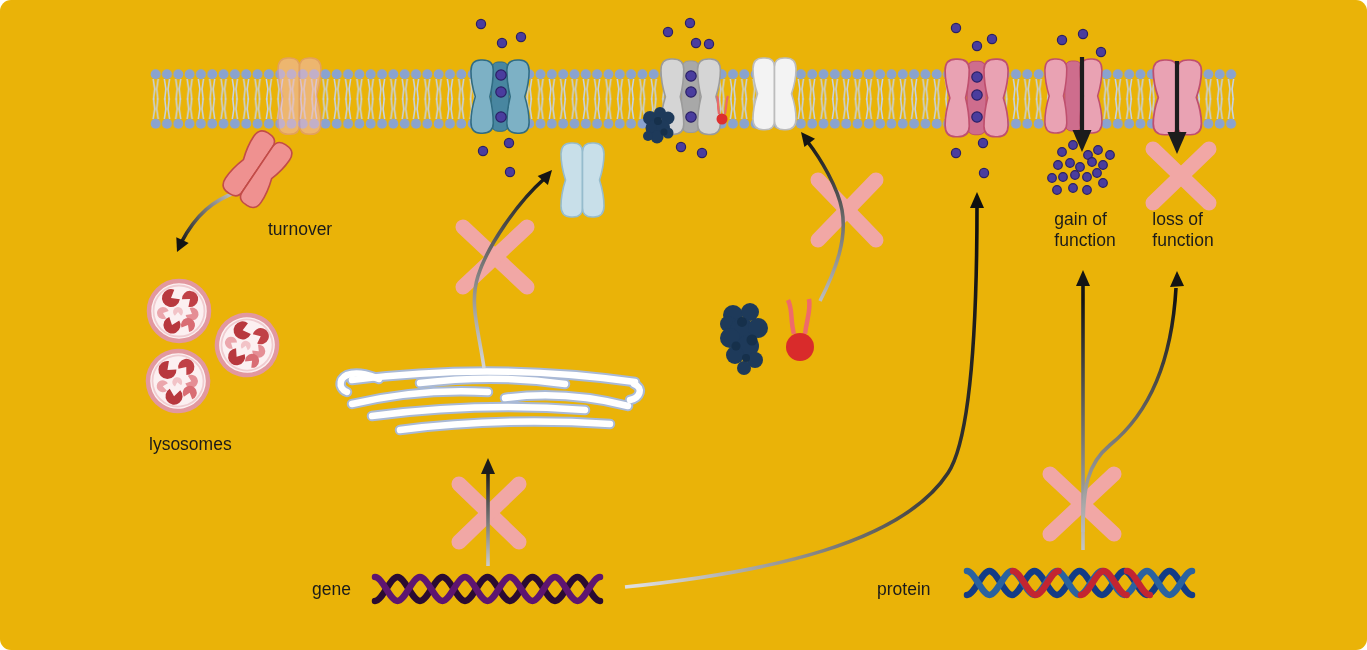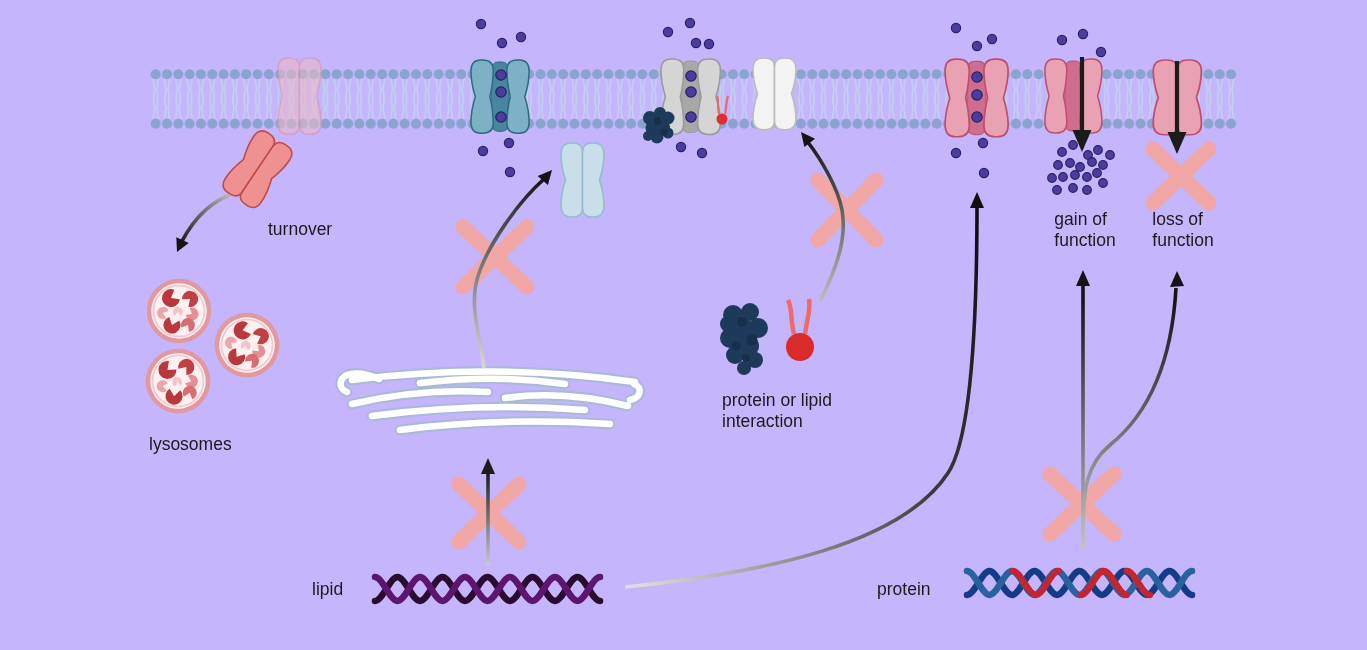--- a/index.html
+++ b/index.html
@@ -1,17 +1,17 @@
 <!DOCTYPE html>
 <html><head>
 <meta charset="utf-8">
 <style>
   html,body{margin:0;padding:0;background:#ffffff;}
-  #canvas{position:relative;width:1367px;height:650px;background:#c4b5fd;overflow:hidden;
-          font-family:"Liberation Sans",sans-serif;}
+  #canvas{position:relative;width:1367px;height:650px;background:#eab308;overflow:hidden;
+          font-family:"Liberation Sans",sans-serif;border-radius:11px;}
   svg{position:absolute;left:0;top:0;}
   .lbl{position:absolute;font-size:17.5px;line-height:21px;color:#1b1b1b;white-space:nowrap;}
   .ctr{transform:translateX(-50%);}
 </style>
 </head>
 <body>
 
 <div id="canvas">
 
 <svg width="1367" height="650" viewBox="0 0 1367 650">
@@ -312,28 +312,24 @@
       <path d="M1127 571 c7.6 0 15.2 24 22.8 24"></path>
     </g>
   </g>
 </svg>
 
 <div class="lbl" style="left:268px;top:219px">turnover</div>
 
 <div class="lbl" style="left:149px;top:434px">lysosomes</div>
 
 
-<div class="lbl" style="left:312px;top:579px">lipid</div>
+<div class="lbl" style="left:312px;top:579px">gene</div>
 
 <div class="lbl" style="left:877px;top:579px">protein</div>
 
-<div class="lbl ctr" style="left:777px;top:390px">
-  <div>protein or lipid</div>
-  <div>interaction</div>
-</div>
 
 <div class="lbl ctr" style="left:1085px;top:209px">
   <div>gain of</div>
   <div>function</div>
 </div>
 
 <div class="lbl ctr" style="left:1183px;top:209px">
   <div>loss of</div>
   <div>function</div>
 </div>

